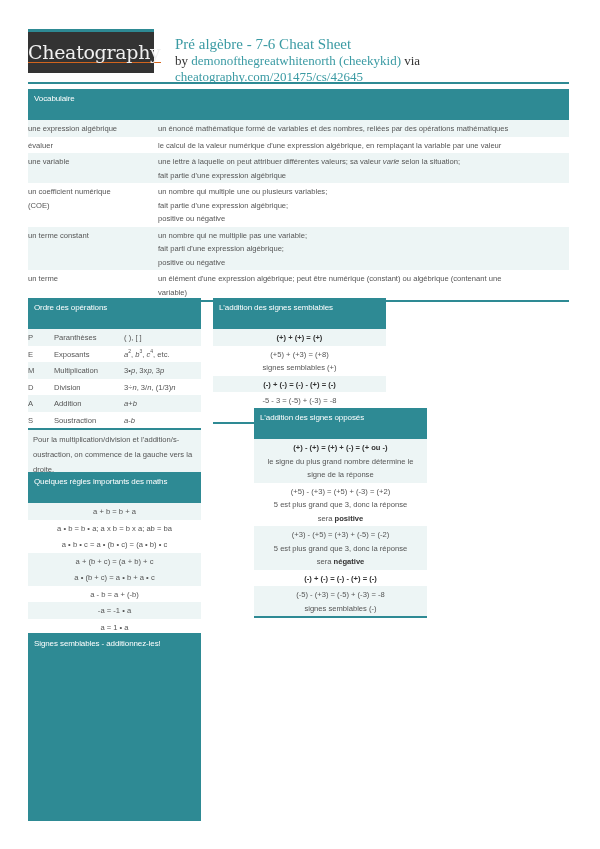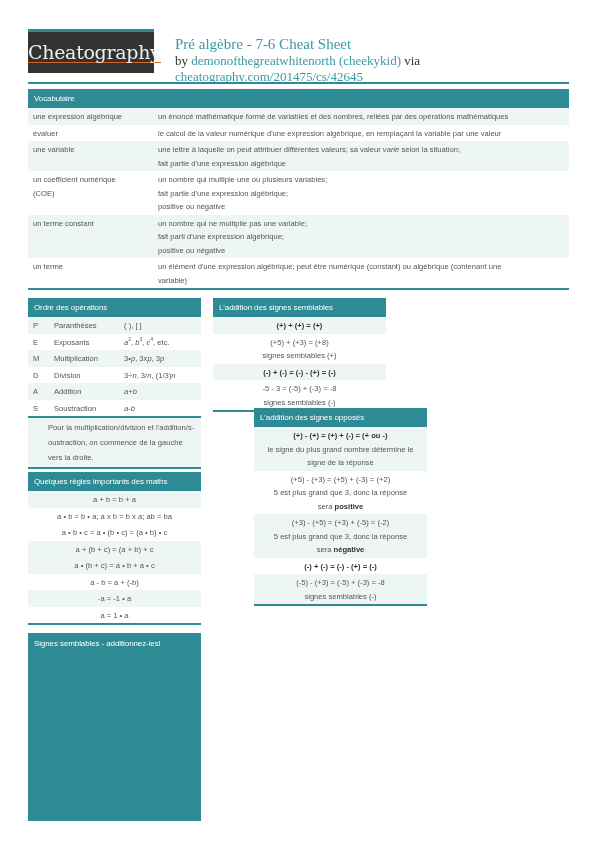--- a/index.html
+++ b/index.html
@@ -22,31 +22,31 @@
   .byline {
     position: absolute; left: 175px; top: 53px;
     font-family: "Liberation Serif", serif; font-size: 13px; color: #333;
   }
   .byline .lnk { color: #3a9aa3; }
   .topline { position: absolute; left: 28px; top: 82px; width: 541px; height: 2px; background: #2e8a94; }
 
   .section { position: absolute; background: #fff; }
   .sec-head {
     background: #2e8a94; color: #fff; font-size: 8px; padding: 0 6px;
-    height: 19px; line-height: 19px; letter-spacing: -0.1px;
+    height: 31px; line-height: 19px; letter-spacing: -0.1px;
   }
   .sec-bottom { height: 2px; background: #2e8a94; }
   .row { display: flex; font-size: 7.6px; line-height: 13.5px; color: #555; padding: 2px 0 1px 0; }
   .row.alt { background: #edf5f5; }
-  .row .c1 { padding-left: 5px; }
+  .row .c1 { }
   .row .c2 { }
   .center-row { text-align: center; font-size: 7.6px; line-height: 13.5px; color: #555; padding: 2px 4px 1px 4px; }
   .center-row.alt { background: #edf5f5; }
   .center-row.bold { font-weight: bold; color: #333; }
-  .note { font-size: 7.6px; line-height: 15px; color: #555; padding: 2px 5px 2px 20px; background: #edf5f5; }
+  .note { font-size: 7.6px; line-height: 15px; color: #555; padding: 2px 5px 2px 5px; background: #edf5f5; }
   em, i { }
   b { color: #333; }
   sup { font-size: 5px; vertical-align: super; line-height: 0; }
 </style>
 </head>
 <body>
 
 <div class="logo">
   <span>Cheatography</span>
 </div>

